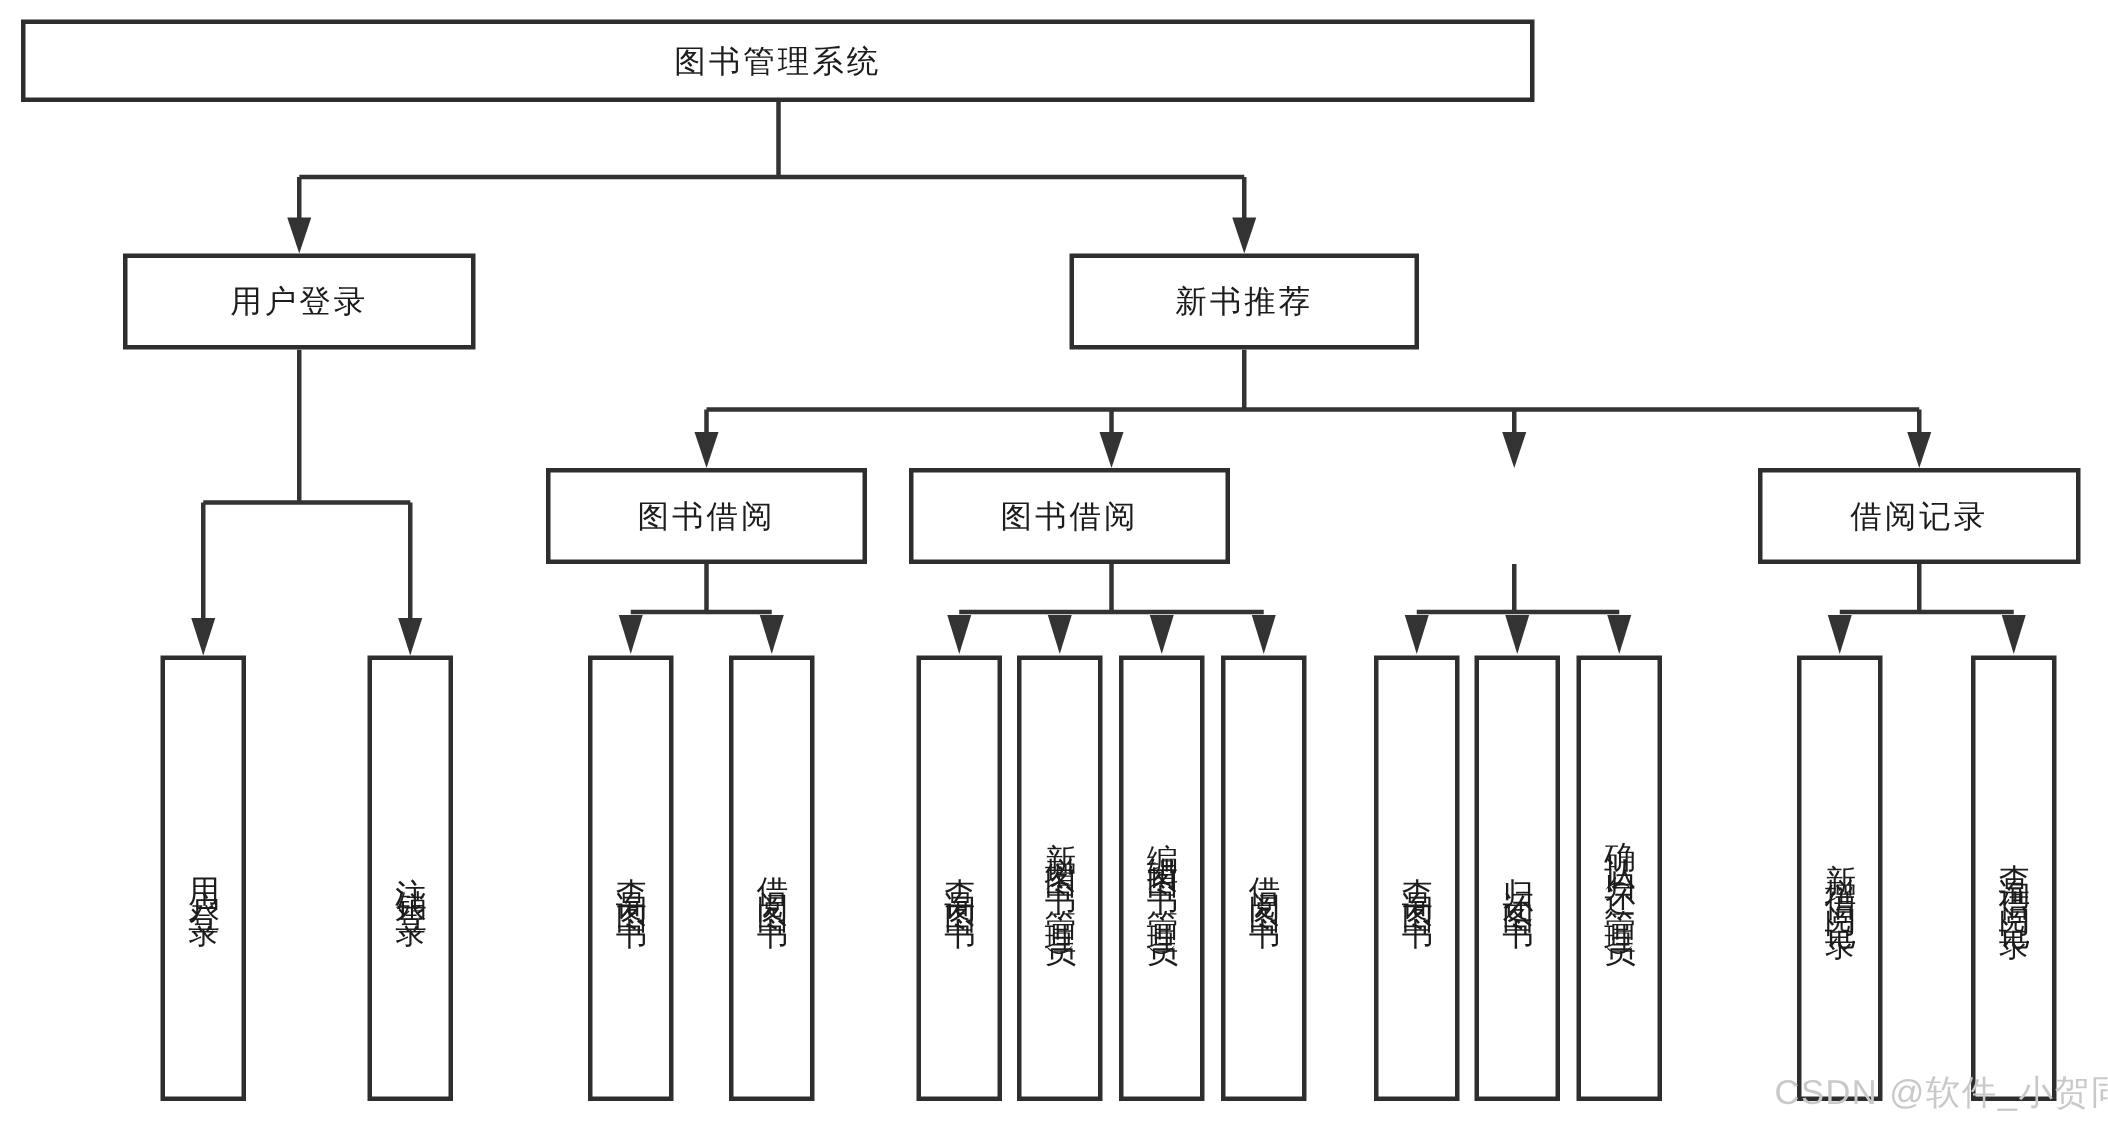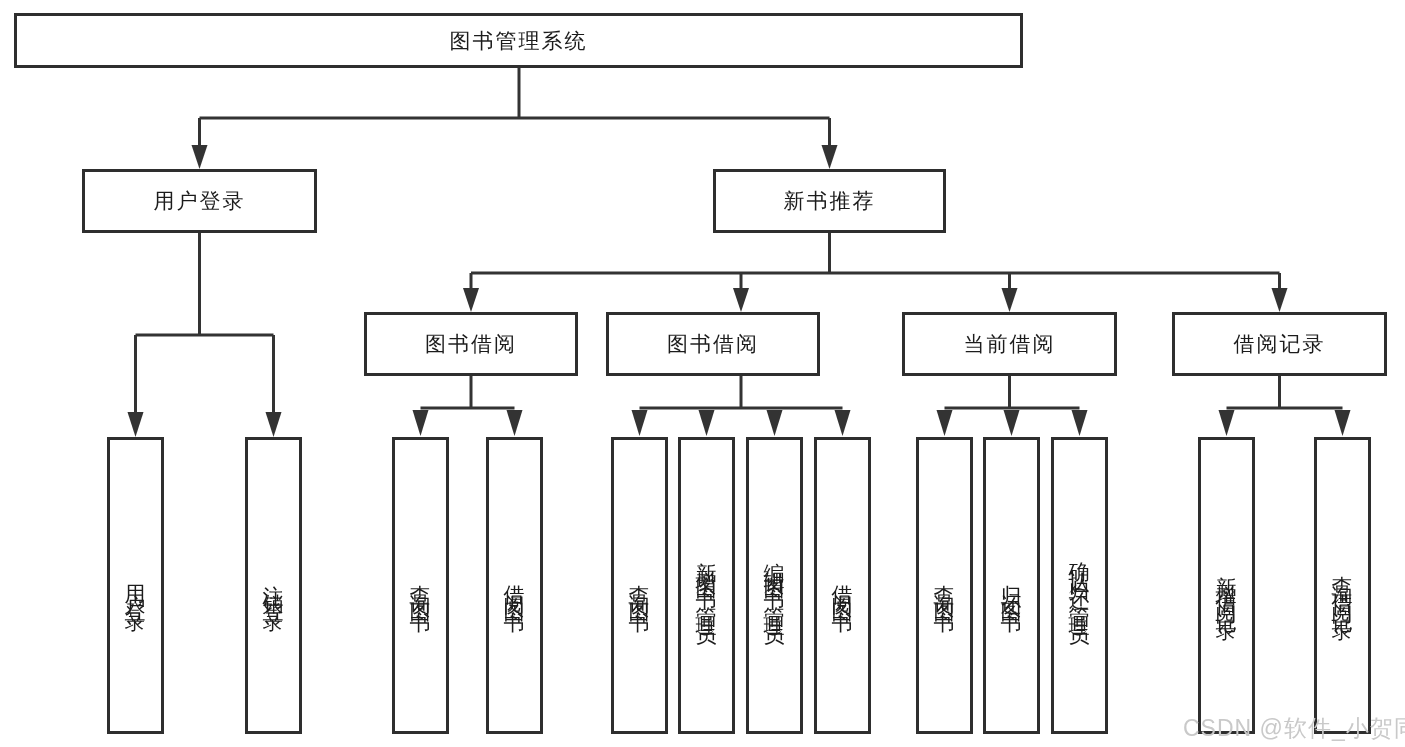--- a/index.html
+++ b/index.html
@@ -94,23 +94,20 @@
   <div class="node hnode" style="left:713px;top:169px;width:233px;height:64px">
     <span>新书推荐</span>
   </div>
 
   <div class="node hnode" style="left:364px;top:312px;width:214px;height:64px">
     <span>图书借阅</span>
   </div>
   <div class="node hnode" style="left:606px;top:312px;width:214px;height:64px">
     <span>图书借阅</span>
   </div>
-  <div class="node hnode" style="left:902px;top:312px;width:215px;height:64px">
-    <span>当前借阅</span>
-  </div>
   <div class="node hnode" style="left:1172px;top:312px;width:215px;height:64px">
     <span>借阅记录</span>
   </div>
 
   <div class="node vnode" style="left:107px;top:437px;width:57px;height:297px">
     <span>用户登录</span>
   </div>
   <div class="node vnode" style="left:245px;top:437px;width:57px;height:297px">
     <span>注销登录</span>
   </div>

